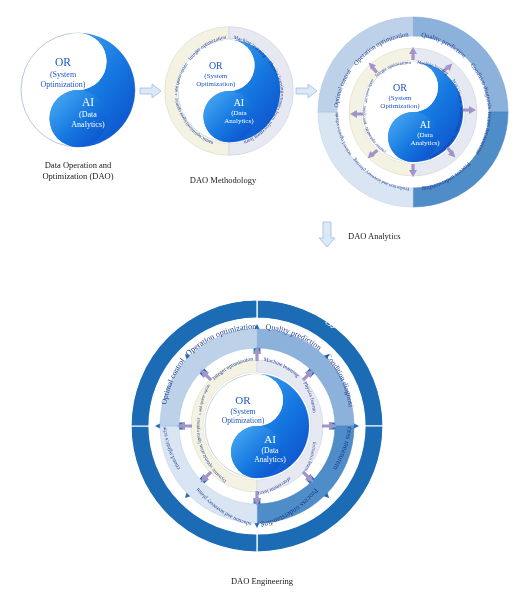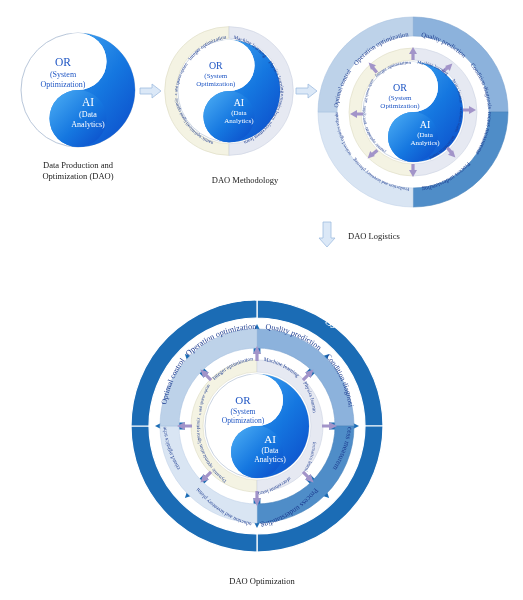--- a/index.html
+++ b/index.html
@@ -35,21 +35,21 @@
       <circle cx="60" cy="88.5" r="28.5" fill="url(#g1)"></circle>
       <circle cx="60" cy="31.5" r="28.5" fill="#ffffff"></circle>
       <text class="yy-or ttl" x="45" y="36" text-anchor="middle" font-size="11.5">OR</text>
       <text class="yy-or ttl" x="45" y="47" text-anchor="middle" font-size="8">(System</text>
       <text class="yy-or ttl" x="45" y="57" text-anchor="middle" font-size="8">Optimization)</text>
       <text class="yy-ai ttl" x="70" y="76" text-anchor="middle" font-size="11.5">AI</text>
       <text class="yy-ai ttl" x="70" y="87" text-anchor="middle" font-size="8">(Data</text>
       <text class="yy-ai ttl" x="70" y="97" text-anchor="middle" font-size="8">Analytics)</text>
     </svg>
   </div>
-  <div class="caption" style="left:8px;top:160px;width:140px;">Data Production and
+  <div class="caption" style="left:8px;top:160px;width:140px;">Data Operation and
 Optimization (DAO)</div>
 
   <svg class="unit" style="left:140px;top:83px;" width="22" height="16" viewBox="0 0 22 16">
     <path d="M0,5 L12,5 L12,1 L21,8 L12,15 L12,11 L0,11 Z" fill="#dbe8f7" stroke="#9fbde0" stroke-width="0.8"></path>
   </svg>
 
   <div class="unit" style="left:163px;top:25px;width:132px;height:132px;">
     <svg width="132" height="132" viewBox="0 0 160 160">
       <defs>
         <linearGradient id="g2" x1="0" y1="0" x2="1" y2="1">
@@ -94,21 +94,21 @@
       <text class="ringtext" font-size="6.4">
         <textPath href="#m_a1" startOffset="50%" text-anchor="middle">Machine learning</textPath></text>
       <text class="ringtext" font-size="6.2">
         <textPath href="#m_a2" startOffset="50%" text-anchor="middle">Physics learning</textPath></text>
       <text class="ringtext" font-size="5.8">
         <textPath href="#m_a3" startOffset="50%" text-anchor="middle">Informatics learning</textPath></text>
       <text class="ringtext" font-size="6">
         <textPath href="#m_a4" startOffset="50%" text-anchor="middle">Reinforcement learning</textPath></text>
     </svg>
   </div>
-  <div class="caption" style="left:172px;top:175px;width:146px;">DAO Methodology</div>
+  <div class="caption" style="left:150px;top:175px;width:146px;">DAO Methodology</div>
 
   <svg class="unit" style="left:296px;top:83px;" width="22" height="16" viewBox="0 0 22 16">
     <path d="M0,5 L12,5 L12,1 L21,8 L12,15 L12,11 L0,11 Z" fill="#dbe8f7" stroke="#9fbde0" stroke-width="0.8"></path>
   </svg>
 
   <div class="unit" style="left:313px;top:12px;width:200px;height:200px;">
     <svg width="200" height="200" viewBox="0 0 200 200">
       <defs>
         <linearGradient id="g3" x1="0" y1="0" x2="1" y2="1">
           <stop offset="0%" stop-color="#4fb0f5"></stop>
@@ -181,21 +181,21 @@
       <text class="ringtext" font-size="6"><textPath href="#t5" startOffset="50%" text-anchor="middle">Process understanding</textPath></text>
       <text class="ringtext" font-size="4.6"><textPath href="#t6" startOffset="50%" text-anchor="middle">Production and inventory planning</textPath></text>
       <text class="ringtext" font-size="4.7"><textPath href="#t7" startOffset="50%" text-anchor="middle">Production/Logistics scheduling</textPath></text>
       <text class="ringtext" font-size="6.2"><textPath href="#t8" startOffset="50%" text-anchor="middle">Optimal control</textPath></text>
     </svg>
   </div>
 
   <svg class="unit" style="left:318px;top:222px;" width="18" height="26" viewBox="0 0 18 26">
     <path d="M5,0 L13,0 L13,16 L17,16 L9,25 L1,16 L5,16 Z" fill="#dbe8f7" stroke="#9fbde0" stroke-width="0.8"></path>
   </svg>
-  <div class="caption" style="left:348px;top:231px;width:110px;text-align:left;">DAO Logistics</div>
+  <div class="caption" style="left:348px;top:231px;width:110px;text-align:left;">DAO Analytics</div>
 
   <div class="unit" style="left:107px;top:282px;width:300px;height:288px;">
     <svg width="300" height="288" viewBox="0 0 300 288">
       <defs>
         <linearGradient id="g4" x1="0" y1="0" x2="1" y2="1">
           <stop offset="0%" stop-color="#4fb0f5"></stop>
             <stop offset="55%" stop-color="#1577e0"></stop>
             <stop offset="100%" stop-color="#0b49c8"></stop>
         </linearGradient>
 
@@ -290,15 +290,15 @@
       <text class="ringtext" font-size="5.4"><textPath href="#p6" startOffset="50%" text-anchor="middle">Production and inventory planning</textPath></text>
       <text class="ringtext" font-size="5.6"><textPath href="#p7" startOffset="50%" text-anchor="middle">Production/Logistics scheduling</textPath></text>
       <text class="ringtext" font-size="7.6"><textPath href="#p8" startOffset="50%" text-anchor="middle">Optimal control</textPath></text>
 
       <text class="outer-big" font-size="14"><textPath href="#e1" startOffset="50%" text-anchor="middle">Smart manufacturing</textPath></text>
       <text class="outer-big" font-size="14"><textPath href="#e2" startOffset="50%" text-anchor="middle">Smart energy</textPath></text>
       <text class="outer-big" font-size="13"><textPath href="#e3" startOffset="50%" text-anchor="middle">Smart resources/materials</textPath></text>
       <text class="outer-big" font-size="14"><textPath href="#e4" startOffset="50%" text-anchor="middle">Smart logistics</textPath></text>
     </svg>
   </div>
-  <div class="caption" style="left:192px;top:576px;width:140px;">DAO Optimization</div>
+  <div class="caption" style="left:192px;top:576px;width:140px;">DAO Engineering</div>
 
 </div>
 
 </body></html>

